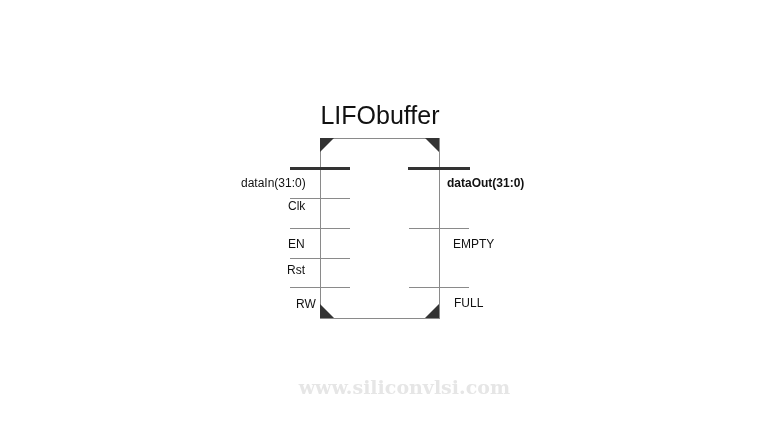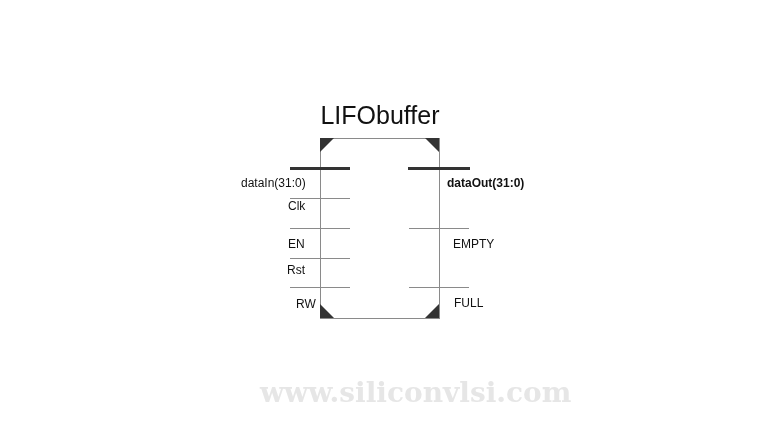--- a/index.html
+++ b/index.html
@@ -80,23 +80,23 @@
       font-size: 12px;
       color: #111;
       white-space: nowrap;
       margin-top: 23px;
     }
     .watermark {
       position: absolute;
       left: 260px;
       top: 376px;
       width: 250px;
-      text-align: left;
+      text-align: right;
       font-family: "DejaVu Serif", serif;
-      font-size: 28px;
+      font-size: 19px;
       font-weight: bold;
       color: #e6e6e6;
     }
   </style>
 </head>
 <body>
 
 <div id="diagram">
 
   <div class="title">LIFObuffer</div>

